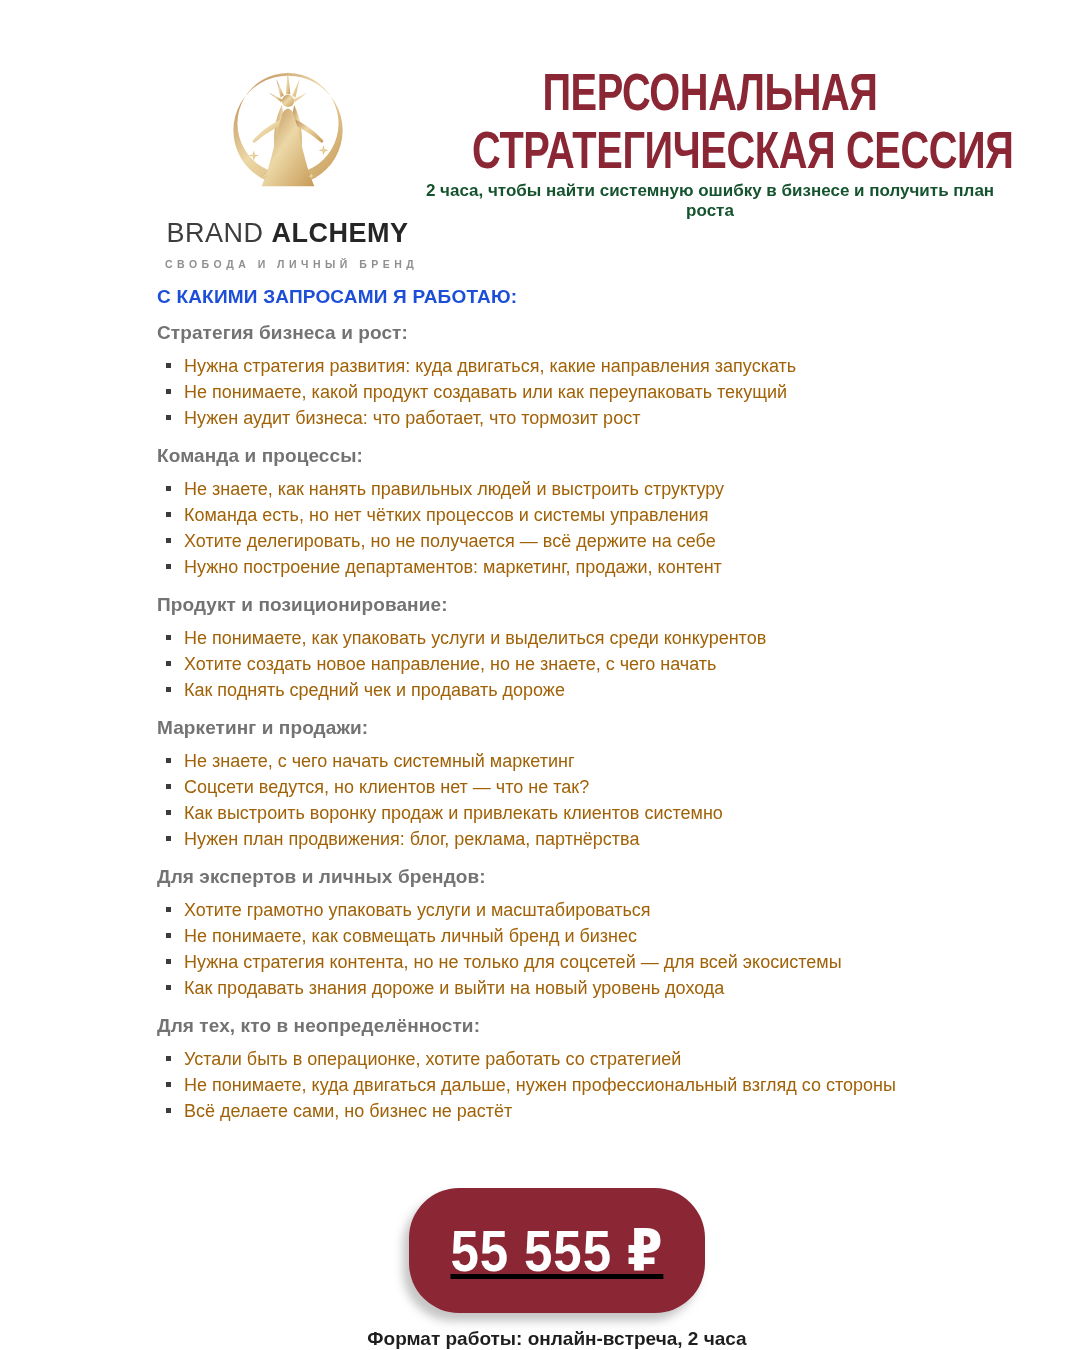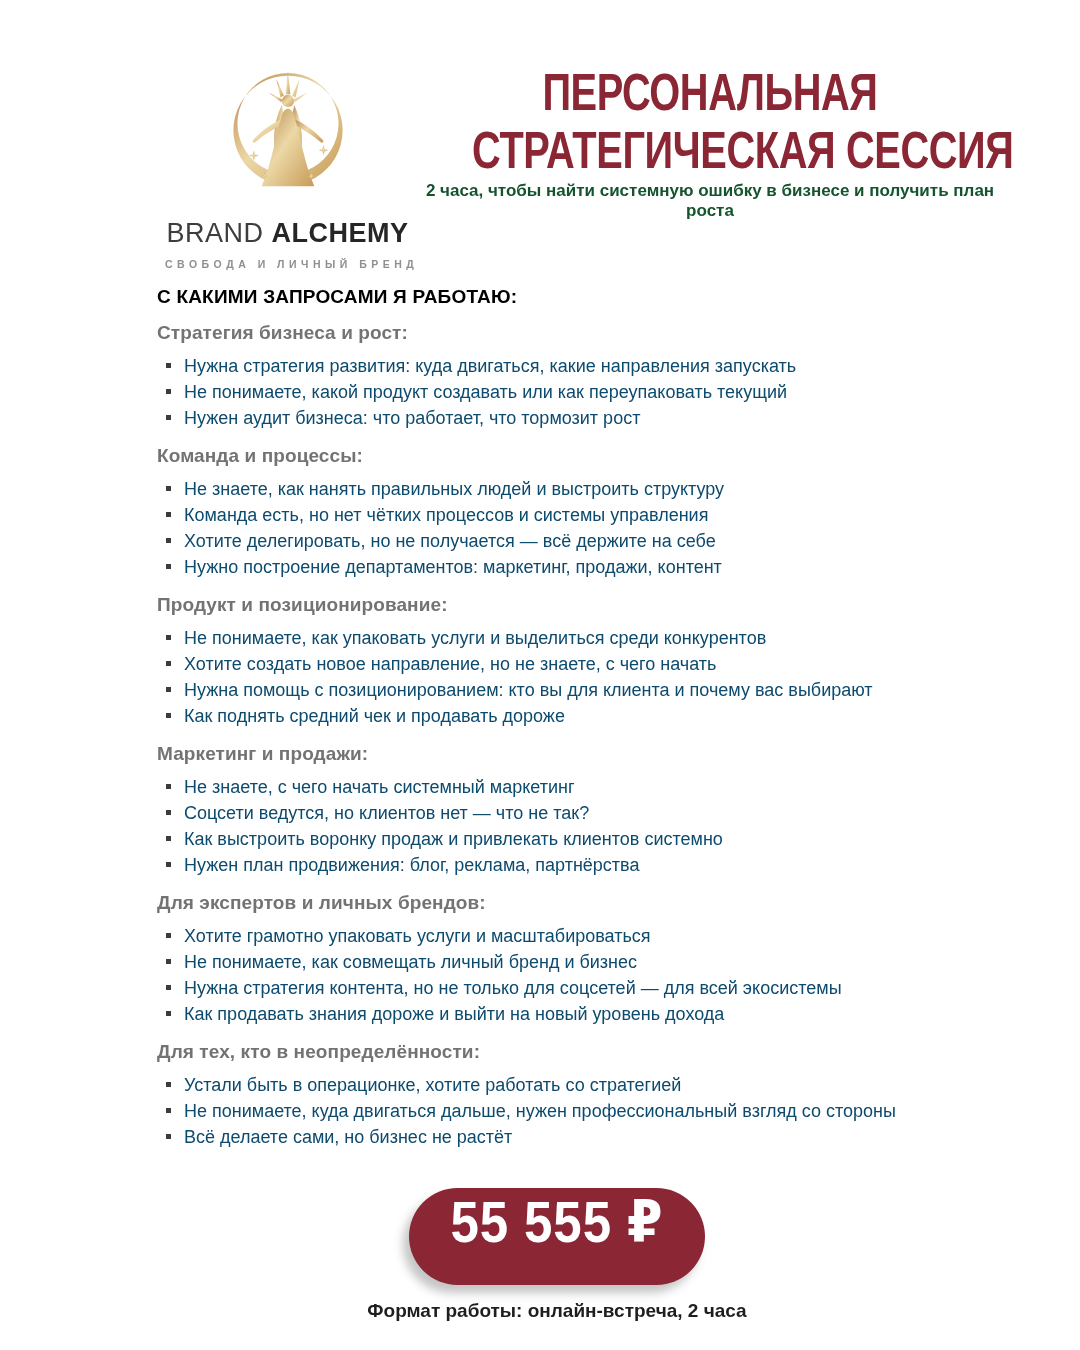--- a/index.html
+++ b/index.html
@@ -26,36 +26,37 @@
   .title-block { position:absolute; left:405px; top:64px; width:610px; text-align:center; }
   .main-title {
     color:#8b2634; font-weight:700; font-size:51px; line-height:1.13;
     letter-spacing:-0.5px; transform:scaleX(0.78); transform-origin:50% 50%;
     white-space:nowrap;
   }
   .subtitle { margin-top:2px; font-size:17px; font-weight:700; color:#14532d; }
 
   
   .content { position:absolute; left:157px; top:286px; width:780px; }
-  .intro-heading { font-size:19px; font-weight:700; color:#000000; letter-spacing:0.2px; }
+  .intro-heading { font-size:19px; font-weight:700; color:#1d4ed8; letter-spacing:0.2px; }
   .section-title { font-size:19px; font-weight:700; color:#737373; margin:14px 0 9px; letter-spacing:0.1px; }
   .bullets { list-style:none; }
   .bullets li {
-    position:relative; padding-left:27px; font-size:18px; line-height:26px; color:#0c4a6e;
+    position:relative; padding-left:27px; font-size:18px; line-height:26px; color:#a16207;
   }
   .bullets li::before {
     content:""; position:absolute; left:9px; top:10px; width:5px; height:5px; background:#3c3c3c;
   }
 
   
   .offer { position:absolute; left:17px; top:1188px; width:1080px; text-align:center; }
   .price-pill {
-    display:inline-flex; align-items:flex-start; justify-content:center;
-    width:296px; height:97px; border-radius:50px; background:#8b2634;
+    display:inline-flex; align-items:center; justify-content:center;
+    width:296px; height:125px; border-radius:50px; background:#8b2634;
     box-shadow:-6px 8px 10px rgba(90,90,90,0.35);
+    text-decoration:underline;
   }
   .price-text {
     color:#ffffff; font-weight:700; font-size:58px; letter-spacing:1px;
     transform:scaleX(0.88); white-space:nowrap;
   }
   .format-label { margin-top:15px; font-size:19px; font-weight:700; color:#1e1e1e; }
 </style>
 </head>
 <body>
 
@@ -127,21 +128,20 @@
         <li>Хотите делегировать, но не получается — всё держите на себе</li>
         <li>Нужно построение департаментов: маркетинг, продажи, контент</li>
       </ul>
     </section>
 
     <section>
       <h3 class="section-title">Продукт и позиционирование:</h3>
       <ul class="bullets">
         <li>Не понимаете, как упаковать услуги и выделиться среди конкурентов</li>
         <li>Хотите создать новое направление, но не знаете, с чего начать</li>
-        <li>Нужна помощь с позиционированием: кто вы для клиента и почему вас выбирают</li>
         <li>Как поднять средний чек и продавать дороже</li>
       </ul>
     </section>
 
     <section>
       <h3 class="section-title">Маркетинг и продажи:</h3>
       <ul class="bullets">
         <li>Не знаете, с чего начать системный маркетинг</li>
         <li>Соцсети ведутся, но клиентов нет — что не так?</li>
         <li>Как выстроить воронку продаж и привлекать клиентов системно</li>

